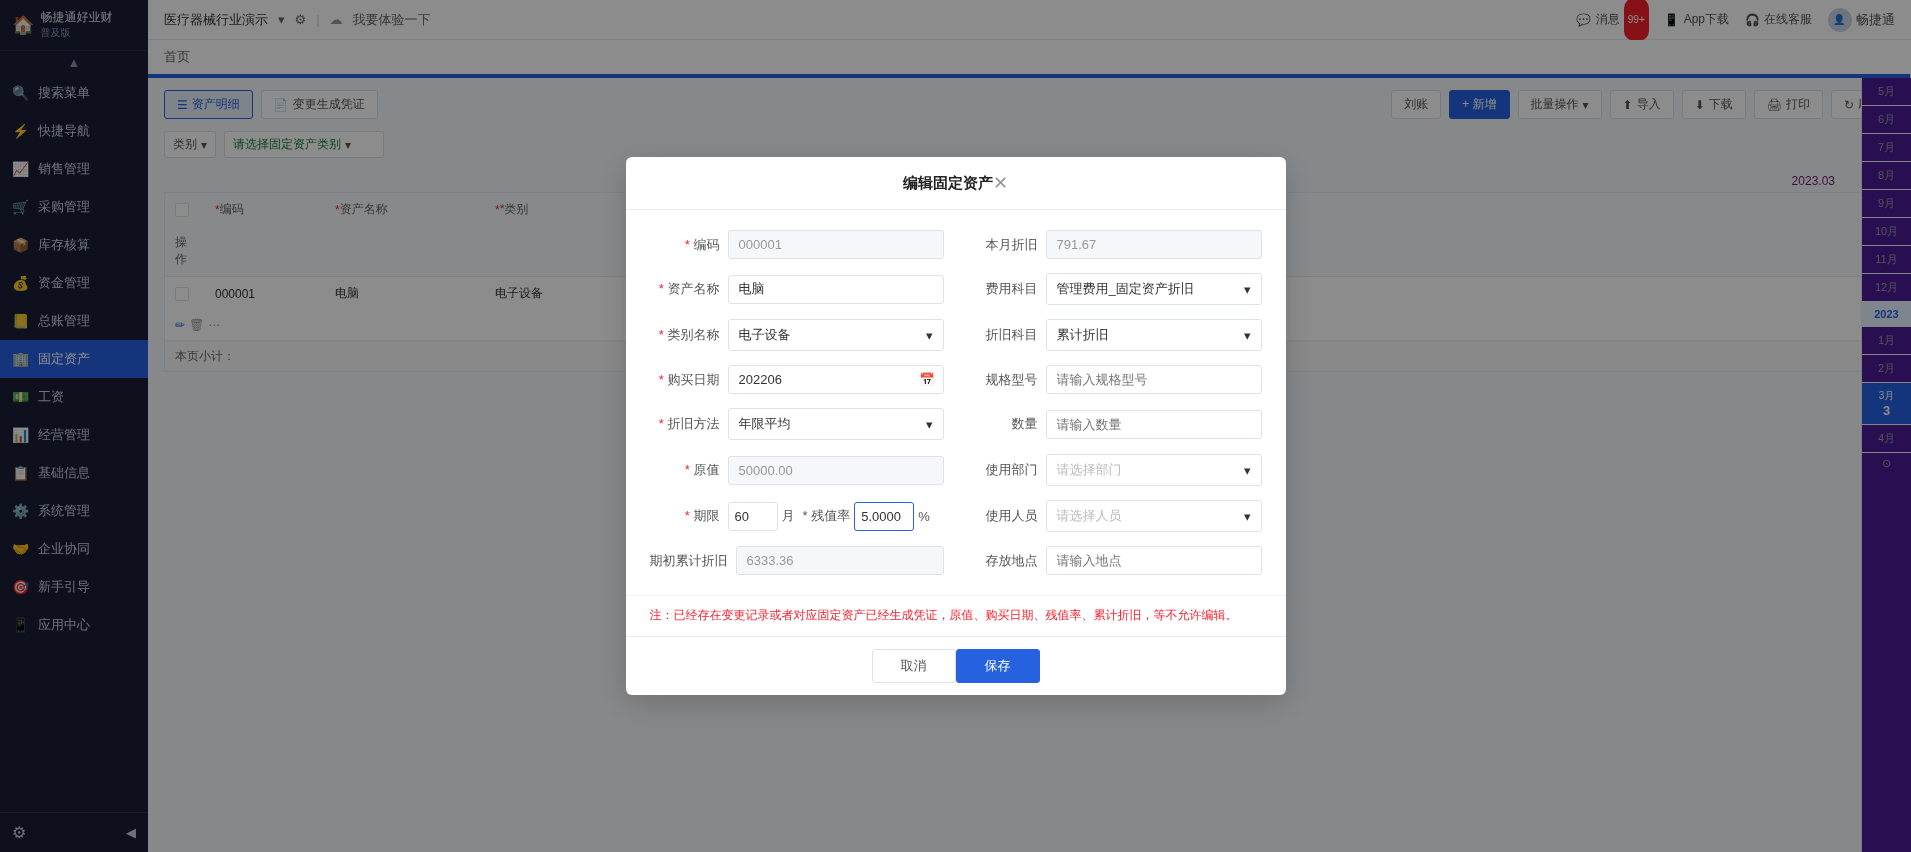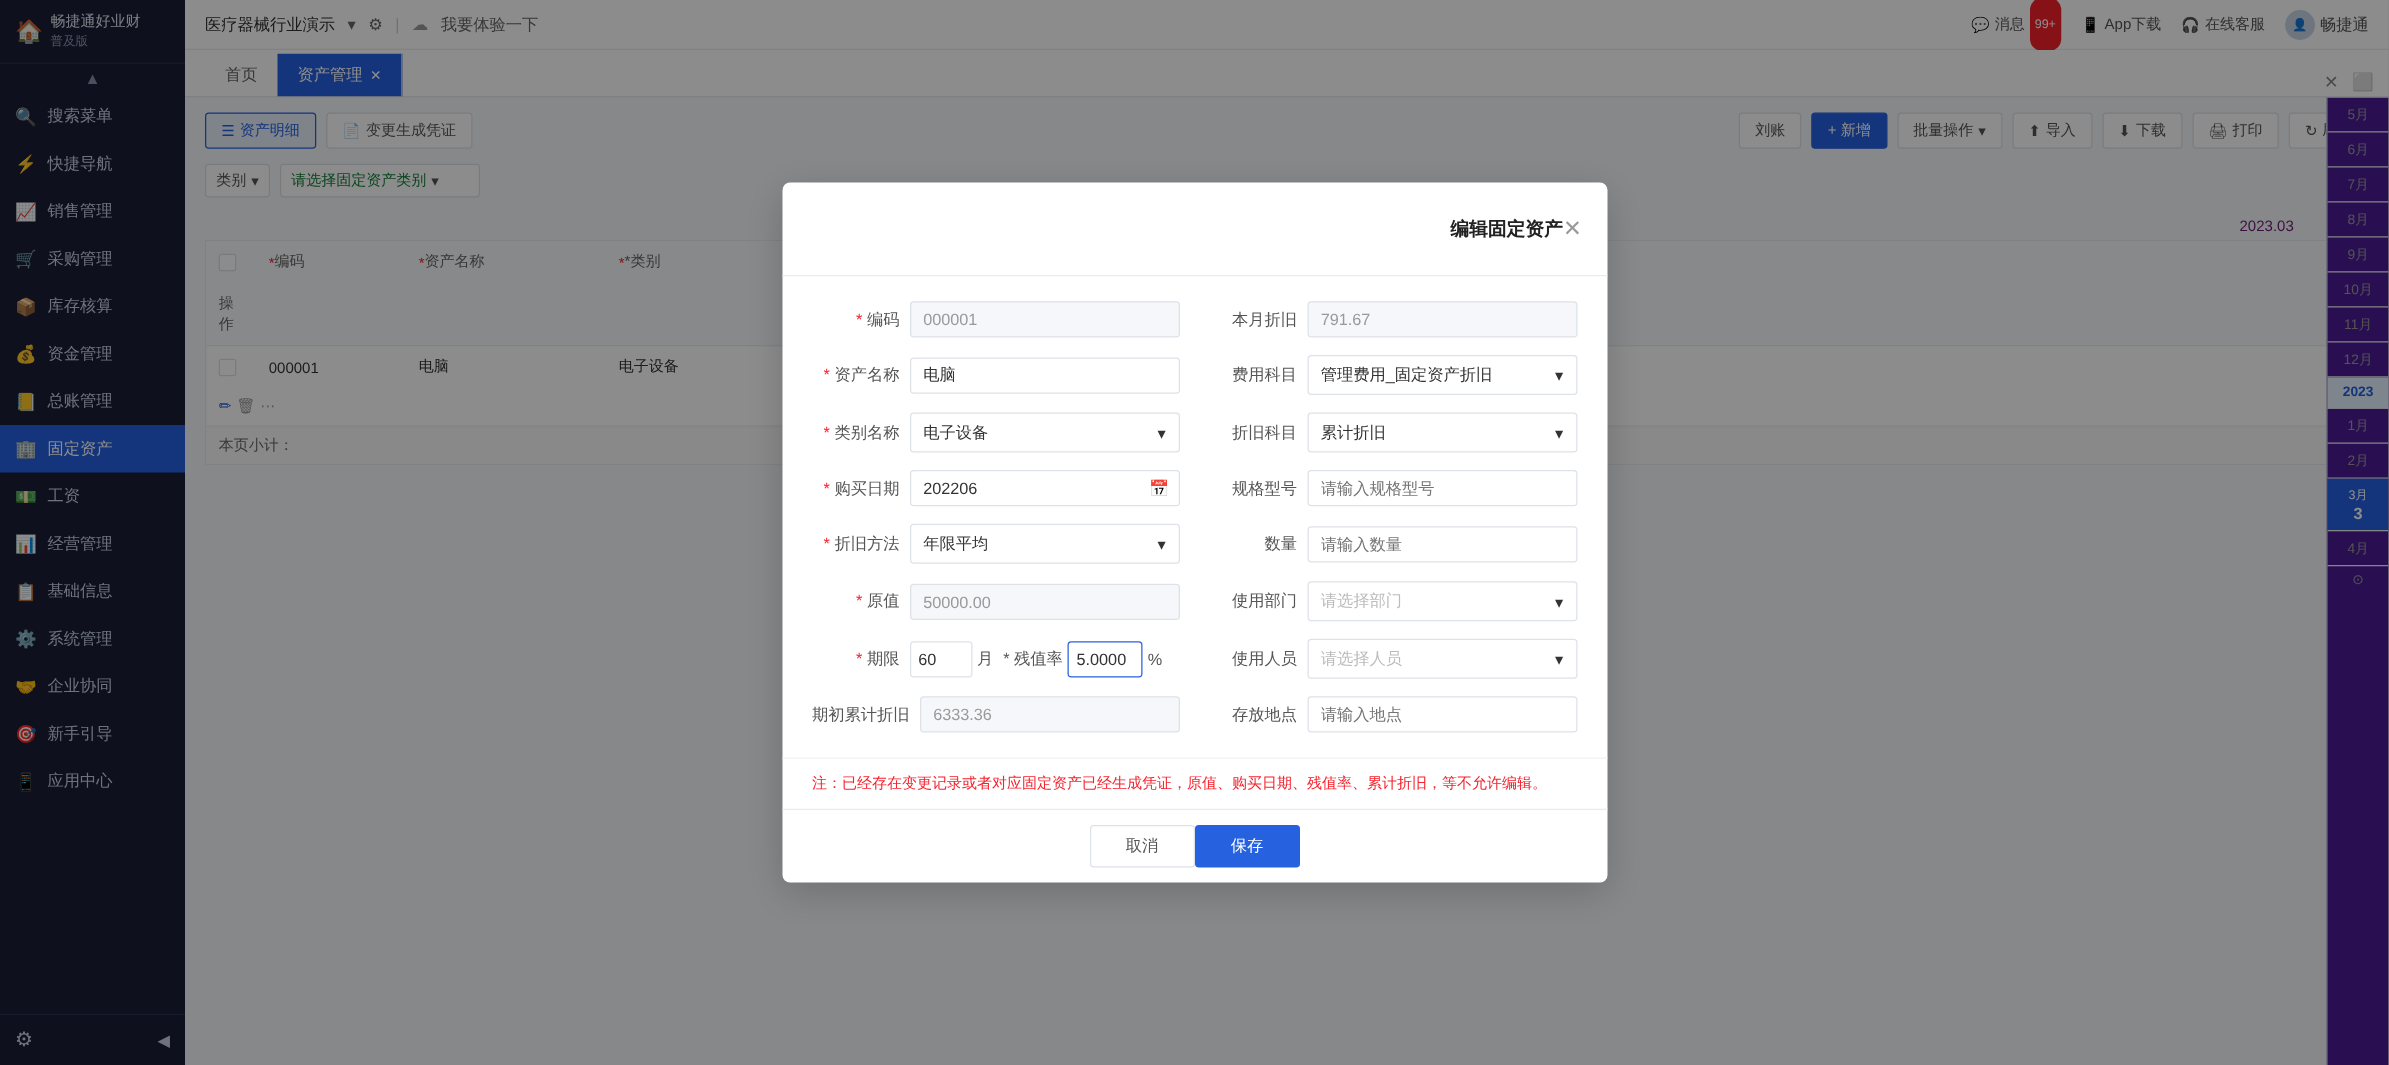--- a/index.html
+++ b/index.html
@@ -26,21 +26,21 @@
     .topbar-dropdown { display: flex; align-items: center; gap: 4px; cursor: pointer; color: #666; }
     .topbar-settings { cursor: pointer; color: #666; }
     .topbar-feedback { display: flex; align-items: center; gap: 6px; color: #666; cursor: pointer; }
     .topbar-right { display: flex; align-items: center; gap: 16px; }
     .topbar-action { display: flex; align-items: center; gap: 4px; cursor: pointer; color: #555; font-size: 12px; }
     .badge { background: #f5222d; color: #fff; border-radius: 10px; font-size: 10px; padding: 16px 4px; min-width: 18px; text-align: center; }
     .topbar-user { display: flex; align-items: center; gap: 4px; cursor: pointer; color: #555; }
     .user-avatar { width: 24px; height: 24px; border-radius: 50%; background: #c8d6e8; display: flex; align-items: center; justify-content: center; font-size: 10px; color: #555; }
 
     
-    .tabbar { height: 38px; background: #fff; display: flex; align-items: flex-end; padding: 0 0 0 16px; border-bottom: 1px solid #dde2e8; }
+    .tabbar { height: 38px; background: #fff; display: flex; padding: 0 0 0 0; border-bottom: 1px solid #dde2e8; flex-direction: column; }
     .tab { padding: 8px 16px; cursor: pointer; font-size: 13px; color: #666; border-right: 1px solid #dde2e8; display: flex; align-items: center; gap: 6px; }
     .tab.active { background: #2662e0; color: #fff; }
     .tab-close { font-size: 11px; cursor: pointer; }
     .tab-home { padding: 8px 16px; cursor: pointer; font-size: 13px; color: #666; }
 
     
     .content { flex: 1; background: #f5f7fa; overflow: hidden; position: relative; }
     .content-inner { padding: 12px 16px; }
 
     
@@ -71,21 +71,21 @@
     .cal-item.today .month, .cal-item.today .day { color: #fff; }
     .cal-item.highlight { background: #e8f3ff; }
 
     
     .pagination { padding: 8px 12px; display: flex; align-items: center; gap: 8px; font-size: 12px; color: #666; background: #fff; border-top: 1px solid #e8ecf0; }
     .pagination select { padding: 2px 6px; border: 1px solid #dde2e8; border-radius: 3px; font-size: 12px; }
 
     
     .overlay { position: fixed; top: 0; left: 0; width: 100%; height: 100%; background: rgba(0,0,0,0.45); z-index: 100; display: flex; align-items: center; justify-content: center; }
     .dialog { background: #fff; border-radius: 6px; width: 660px; max-width: 95vw; box-shadow: 0 8px 32px rgba(0,0,0,0.18); }
-    .dialog-header { padding: 26px 20px; border-bottom: 1px solid #e8ecf0; display: flex; align-items: center; justify-content: flex-end; }
+    .dialog-header { padding: 15px 20px; border-bottom: 1px solid #e8ecf0; display: flex; align-items: center; justify-content: center; }
     .dialog-title { font-size: 15px; font-weight: 600; color: #222; }
     .dialog-close { cursor: pointer; color: #999; font-size: 18px; }
     .dialog-body { padding: 20px 24px; }
     .form-grid { display: grid; grid-template-columns: 1fr 1fr; gap: 14px 24px; }
     .form-item { display: flex; align-items: center; gap: 8px; }
     .form-label { font-size: 13px; color: #555; white-space: nowrap; flex-shrink: 0; min-width: 70px; text-align: right; }
     .form-label.required::before { content: '* '; color: #f5222d; }
     .form-input { flex: 1; padding: 6px 10px; border: 1px solid #dde2e8; border-radius: 3px; font-size: 13px; color: #333; background: #fff; }
     .form-input.disabled { background: #f5f7fa; color: #999; }
     .form-input-wrap { flex: 1; position: relative; display: flex; align-items: center; }

